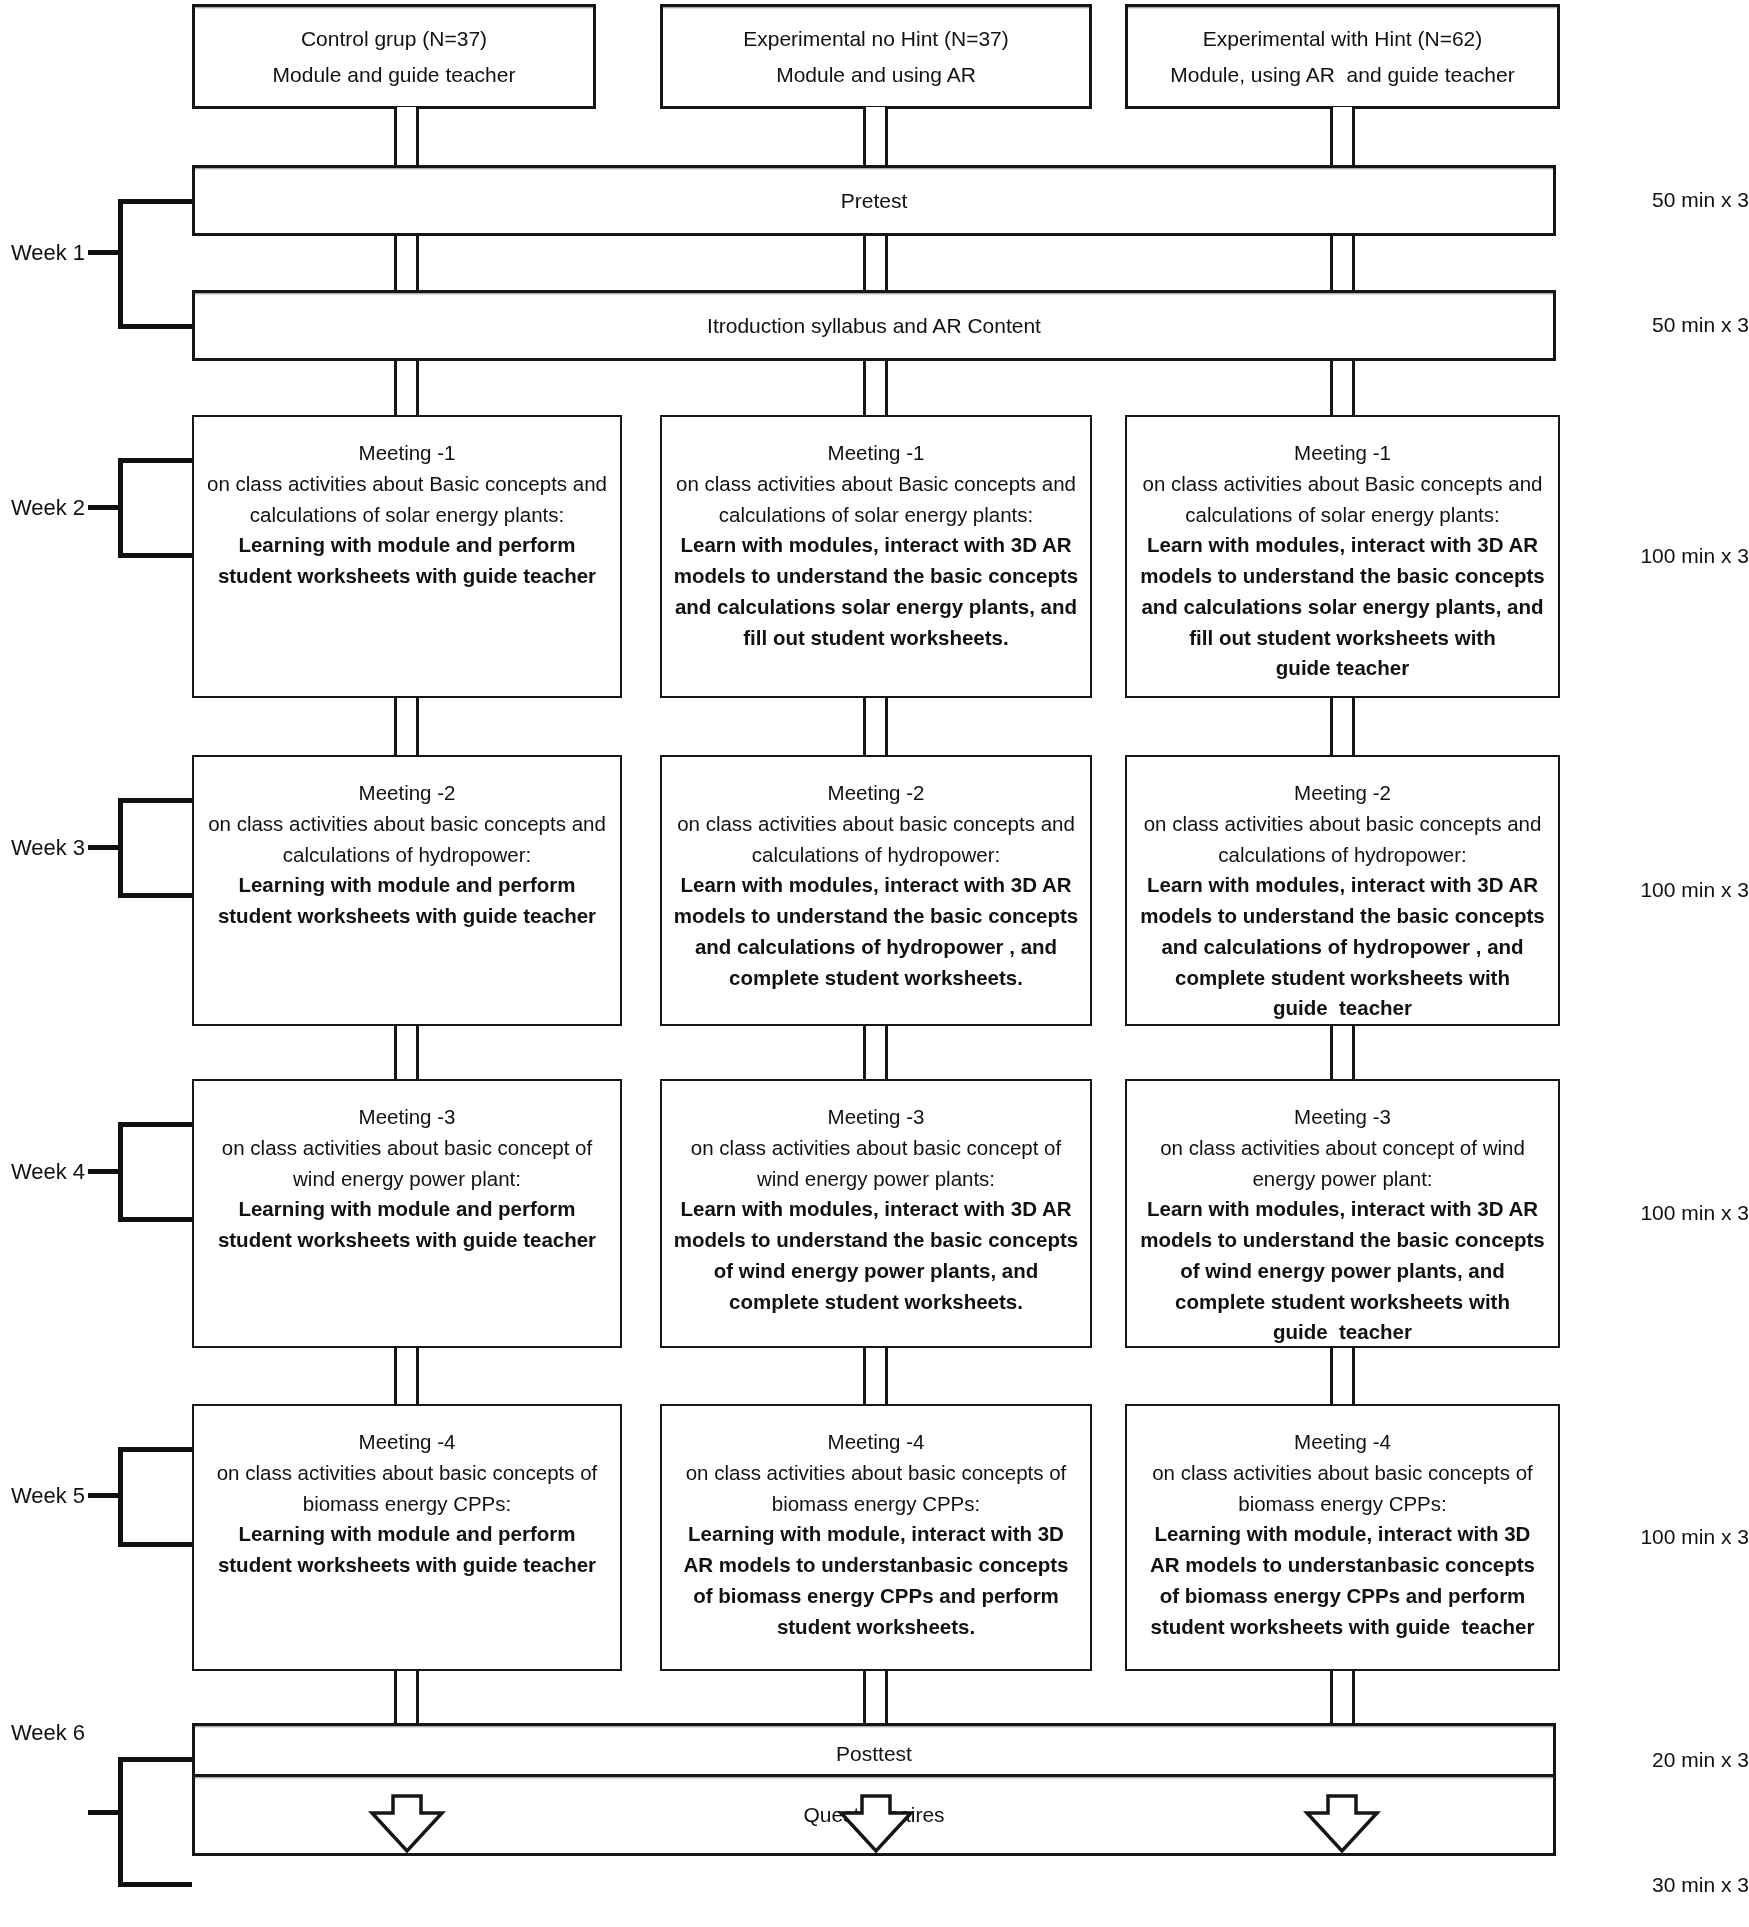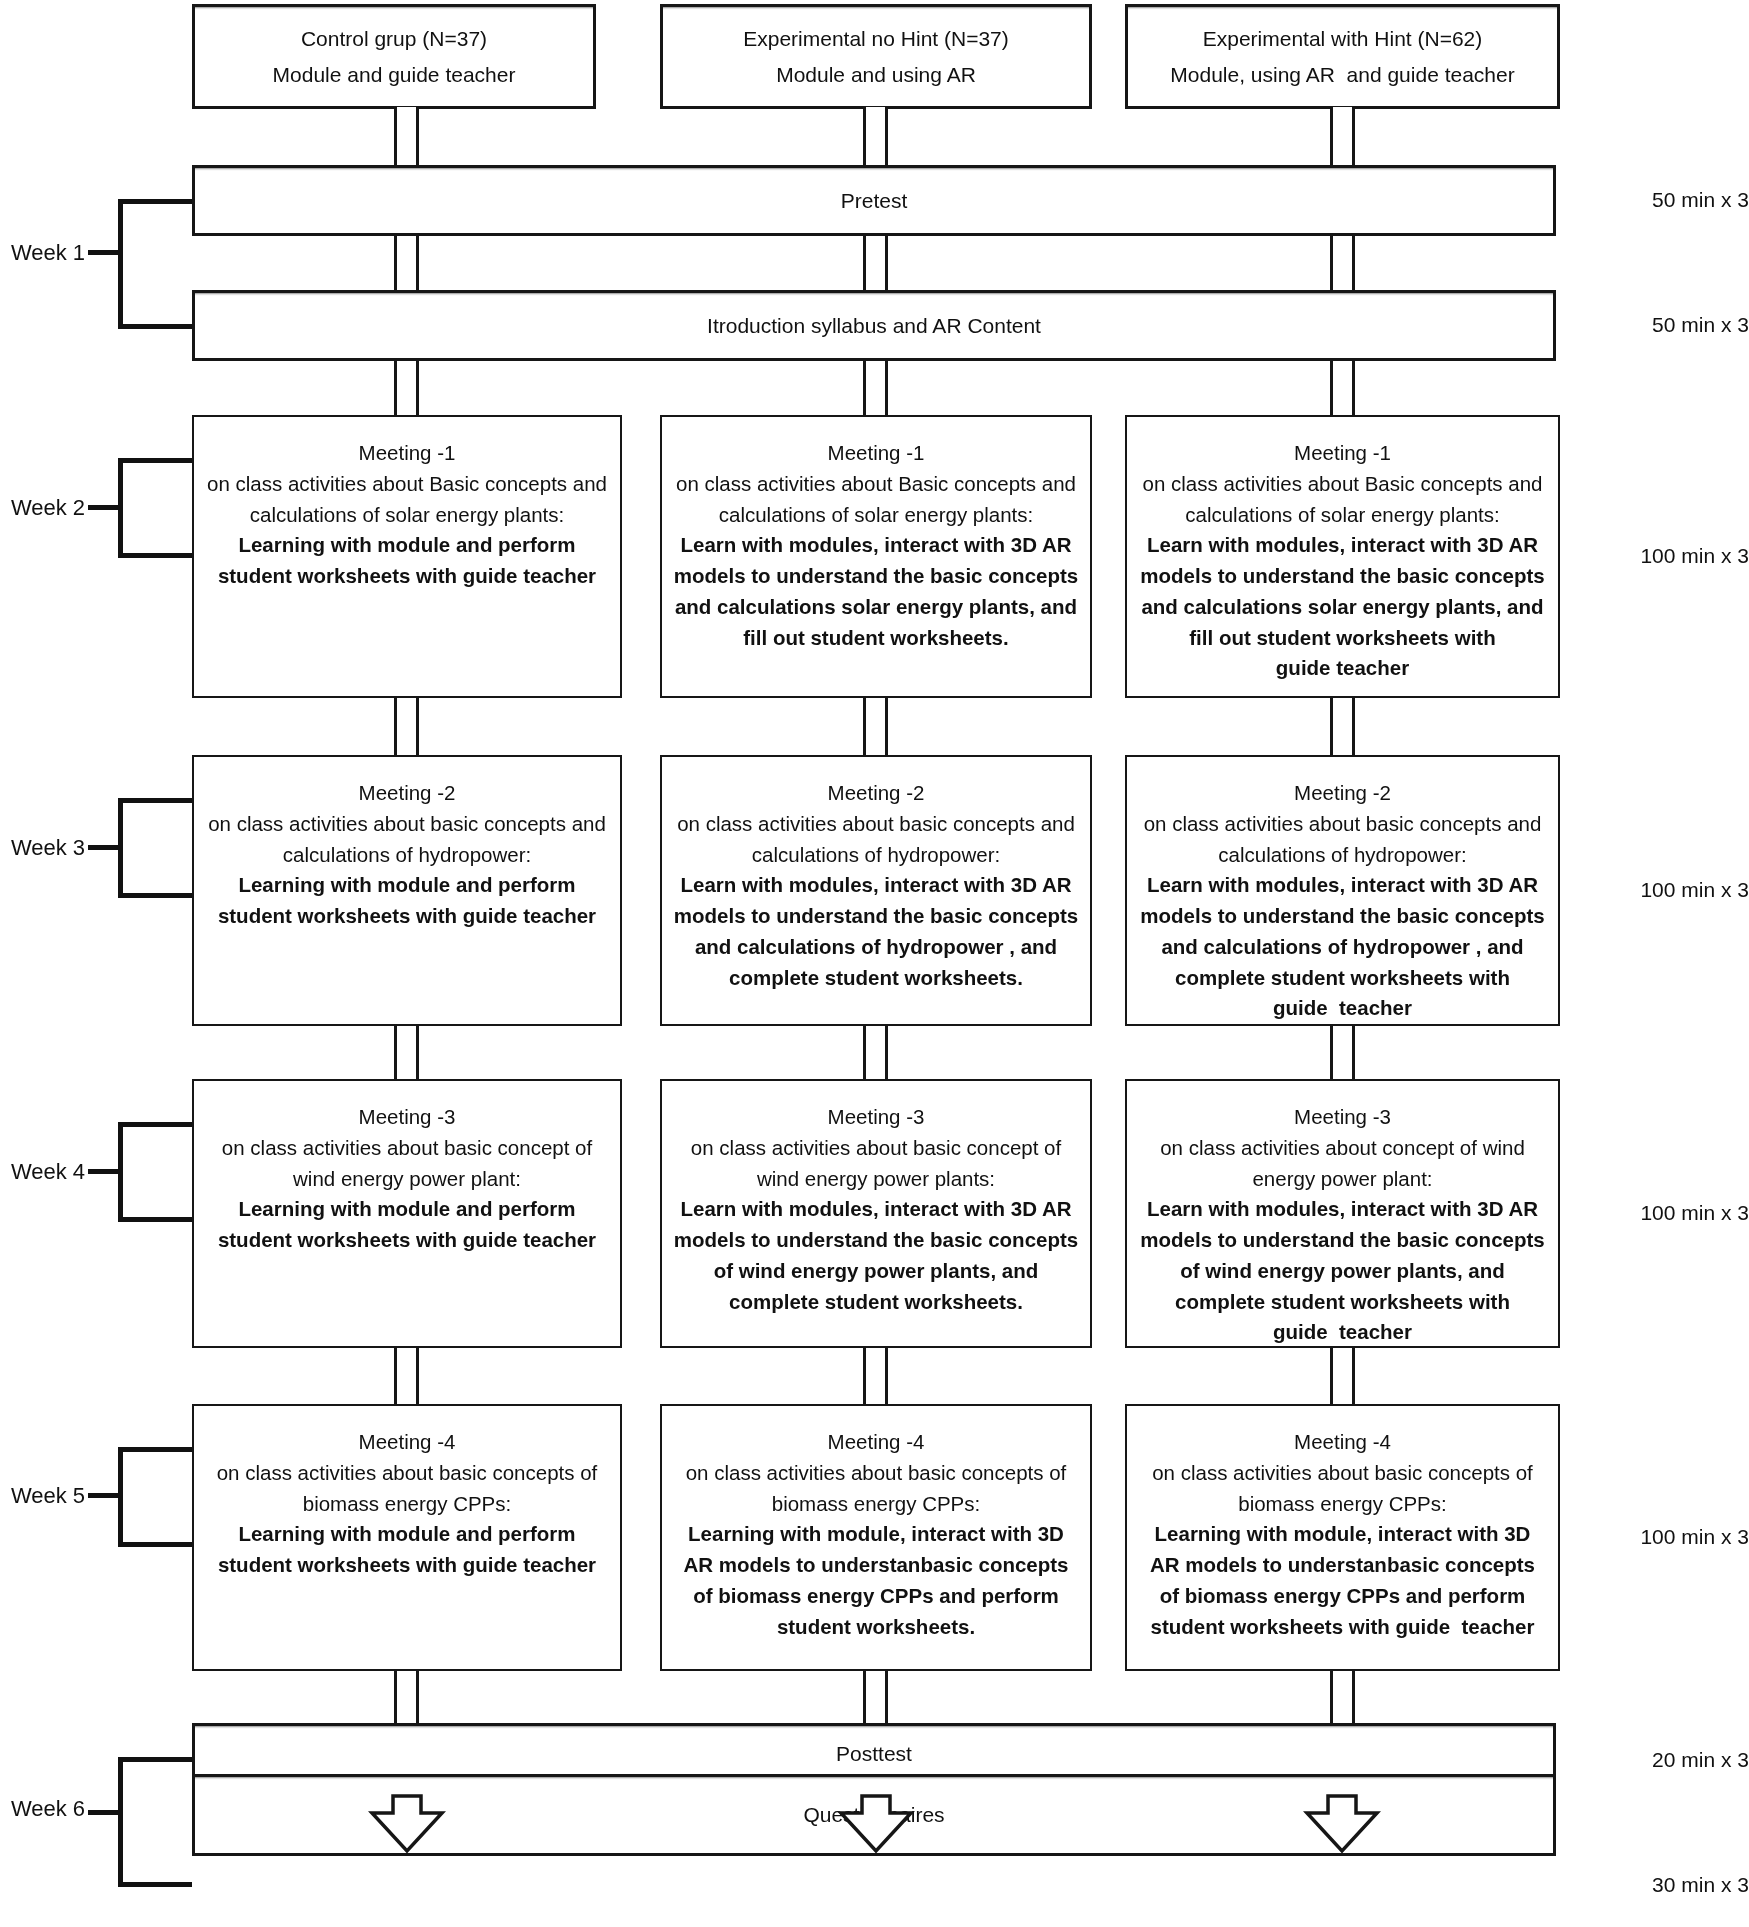--- a/index.html
+++ b/index.html
@@ -90,21 +90,21 @@
   #bk5{left:118px;top:1447px;height:100px}
   #bk6{left:118px;top:1757px;height:130px}
   .dash{position:absolute;left:88px;width:32px;height:5px;background:#111;}
   #dash1{top:250px}#dash2{top:505px}#dash3{top:845px}
   #dash4{top:1169px}#dash5{top:1493px}#dash6{top:1810px}
   .week-label{
     position:absolute;left:6px;width:84px;height:30px;
     font-size:22px;line-height:30px;text-align:center;
   }
   #wk1{top:238px}#wk2{top:493px}#wk3{top:833px}
-  #wk4{top:1157px}#wk5{top:1481px}#wk6{top:1794px}
+  #wk4{top:1157px}#wk5{top:1481px}#wk6{top:1718px}
   .time-label{
     position:absolute;left:1626px;width:123px;height:26px;
     font-size:21px;line-height:26px;text-align:right;
   }
   #tm-pre{top:187px}#tm-intro{top:312px}#tm-m0{top:543px}#tm-m1{top:877px}
   #tm-m2{top:1200px}#tm-m3{top:1524px}#tm-post{top:1747px}#tm-quest{top:1872px}
   .arrow{position:absolute;top:1794px;width:80px;height:60px;}
   #ar0{left:367px}#ar1{left:836px}#ar2{left:1302px}
 </style>
 </head>

